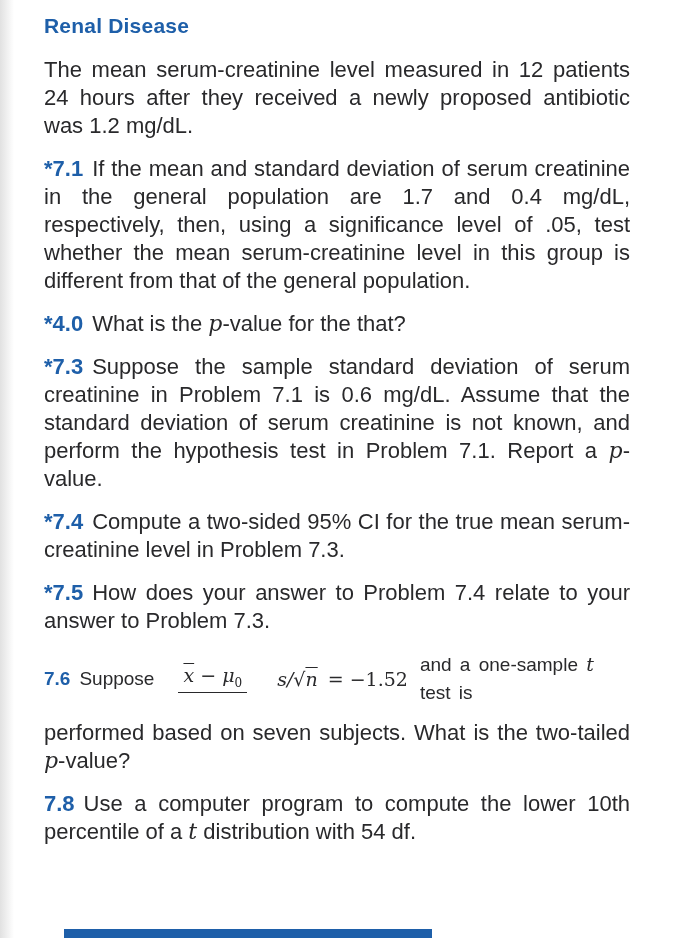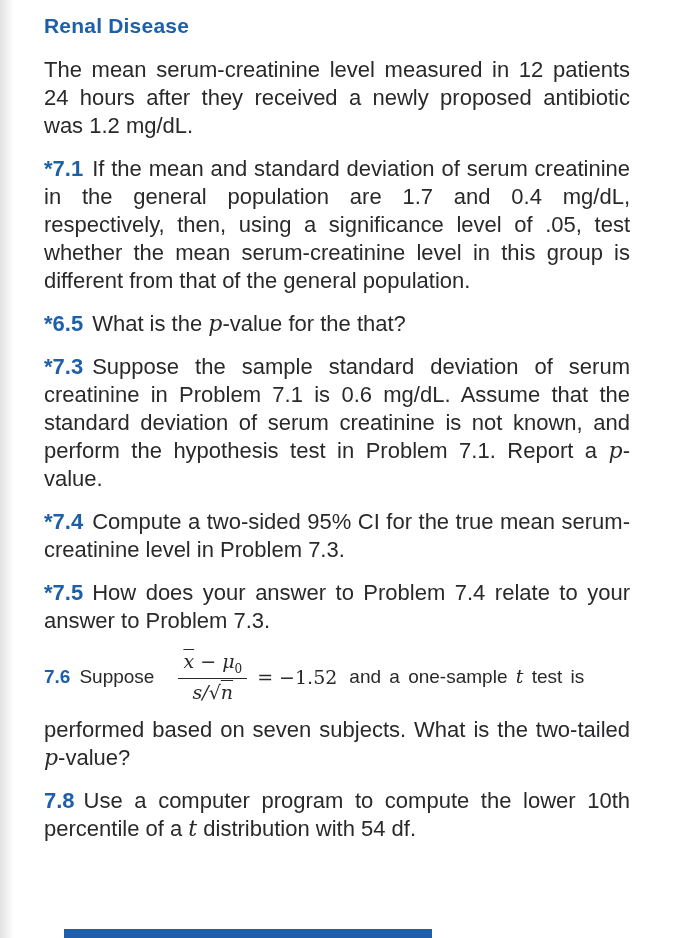--- a/index.html
+++ b/index.html
@@ -28,26 +28,26 @@
   .pnum{font-weight:bold;color:var(--accent,#1e5fa9);margin-right:9px;white-space:nowrap;}
   .italic{font-style:italic;font-family:"DejaVu Serif","Liberation Serif",serif;}
   
   .p76-row{
     display:flex;align-items:center;
     font-size:19px;line-height:28px;
     margin:4px 0 12px 0;
   }
   .p76-lead{margin-right:22px;}
   .frac{
-    display:inline-flex;flex-direction:column;align-items:center;
+    display:inline-flex;flex-direction:row;align-items:center;
     font-family:"DejaVu Serif","Liberation Serif",serif;font-style:italic;
     font-size:19px;line-height:1.2;margin:0 10px 0 2px;
   }
   .frac .num{padding:0 5px 2px 5px;border-bottom:1.5px solid #29292b;white-space:nowrap;}
-  .frac .den{padding-top:2px;white-space:nowrap;}
+  .frac .den{padding-top:2px;white-space:nowrap;margin-left:30px;}
   .frac sub{font-style:normal;font-size:12px;}
   .xbar{text-decoration:overline;}
   .sqrt-arg{text-decoration:overline;}
   .frac-result{
     font-family:"DejaVu Serif","Liberation Serif",serif;
     font-style:normal;white-space:nowrap;margin-right:12px;
   }
   .p76-tail{flex:1;word-spacing:3px;}
   .p76-cont{margin-top:2px;}
   
@@ -67,21 +67,21 @@
 
     <h1 class="page-title">Renal Disease</h1>
 
     <p class="para">The mean serum-creatinine level measured in 12 patients 24 hours after they received a newly proposed antibiotic was 1.2 mg/dL.</p>
 
     <p class="para">
       <span class="pnum">*7.1</span><span><span>If the mean and standard deviation of serum creatinine in the general population are 1.7 and 0.4 mg/dL, respectively, then, using a significance level of .05, test whether the mean serum-creatinine level in this group is different from that of the general population.</span></span>
     </p>
 
     <p class="para">
-      <span class="pnum">*6.5</span><span><span>What is the </span><span class="italic">p</span><span>-value for the that?</span></span>
+      <span class="pnum">*4.0</span><span><span>What is the </span><span class="italic">p</span><span>-value for the that?</span></span>
     </p>
 
     <p class="para">
       <span class="pnum">*7.3</span><span><span>Suppose the sample standard deviation of serum creatinine in Problem 7.1 is 0.6 mg/dL. Assume that the standard deviation of serum creatinine is not known, and perform the hypothesis test in Problem 7.1. Report a </span><span class="italic">p</span><span>-value.</span></span>
     </p>
 
     <p class="para">
       <span class="pnum">*7.4</span><span><span>Compute a two-sided 95% CI for the true mean serum-creatinine level in Problem 7.3.</span></span>
     </p>
 

